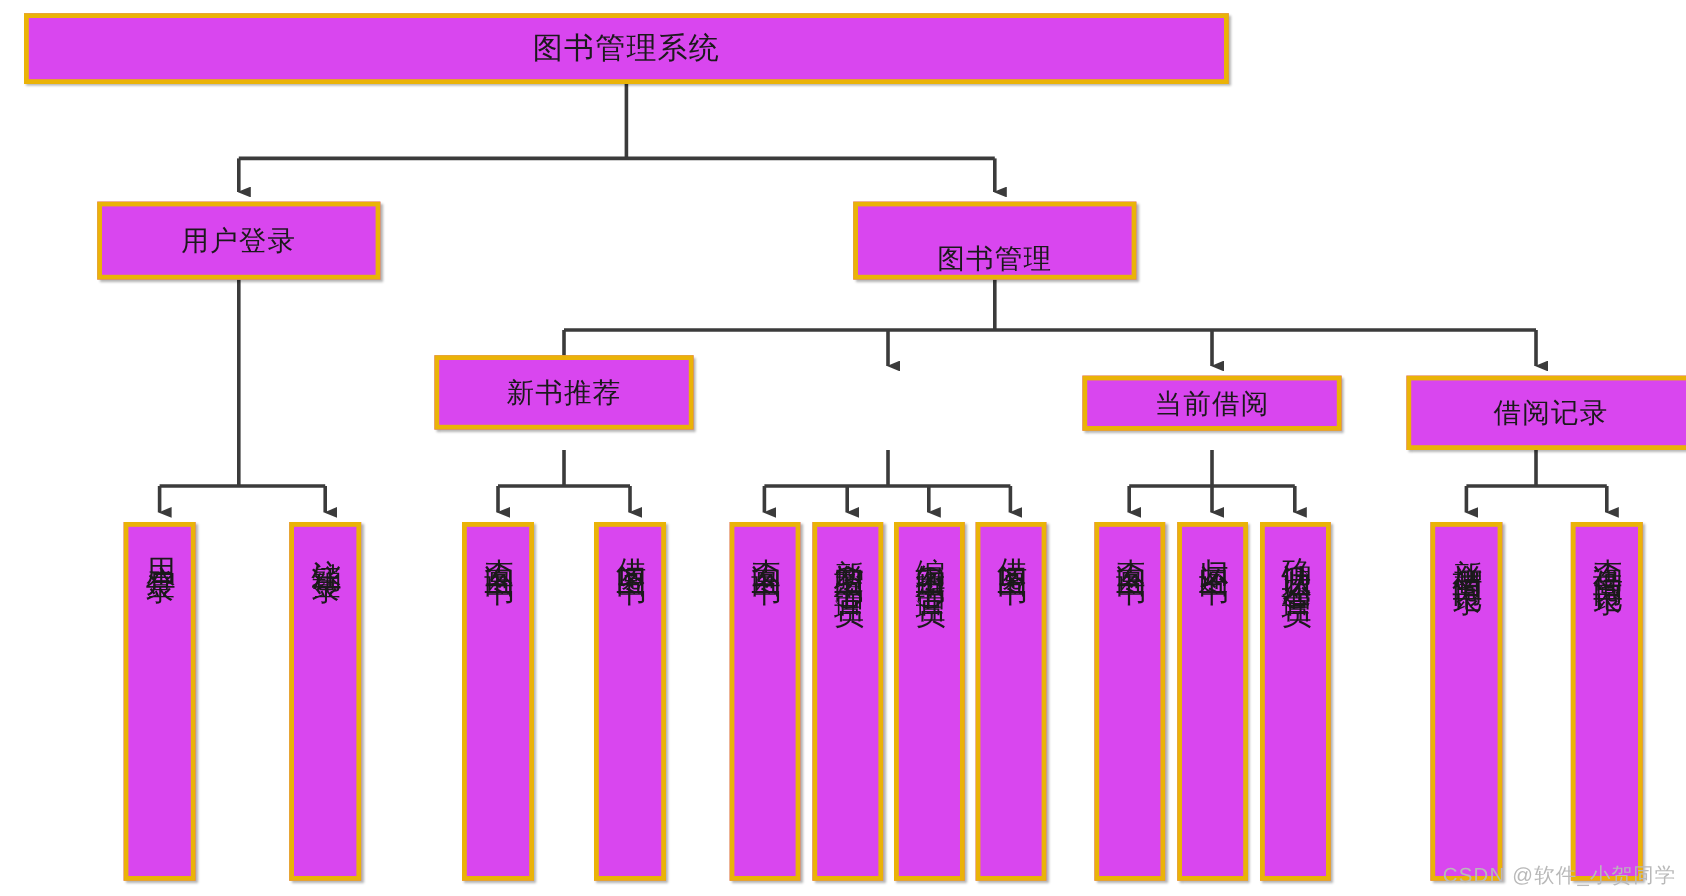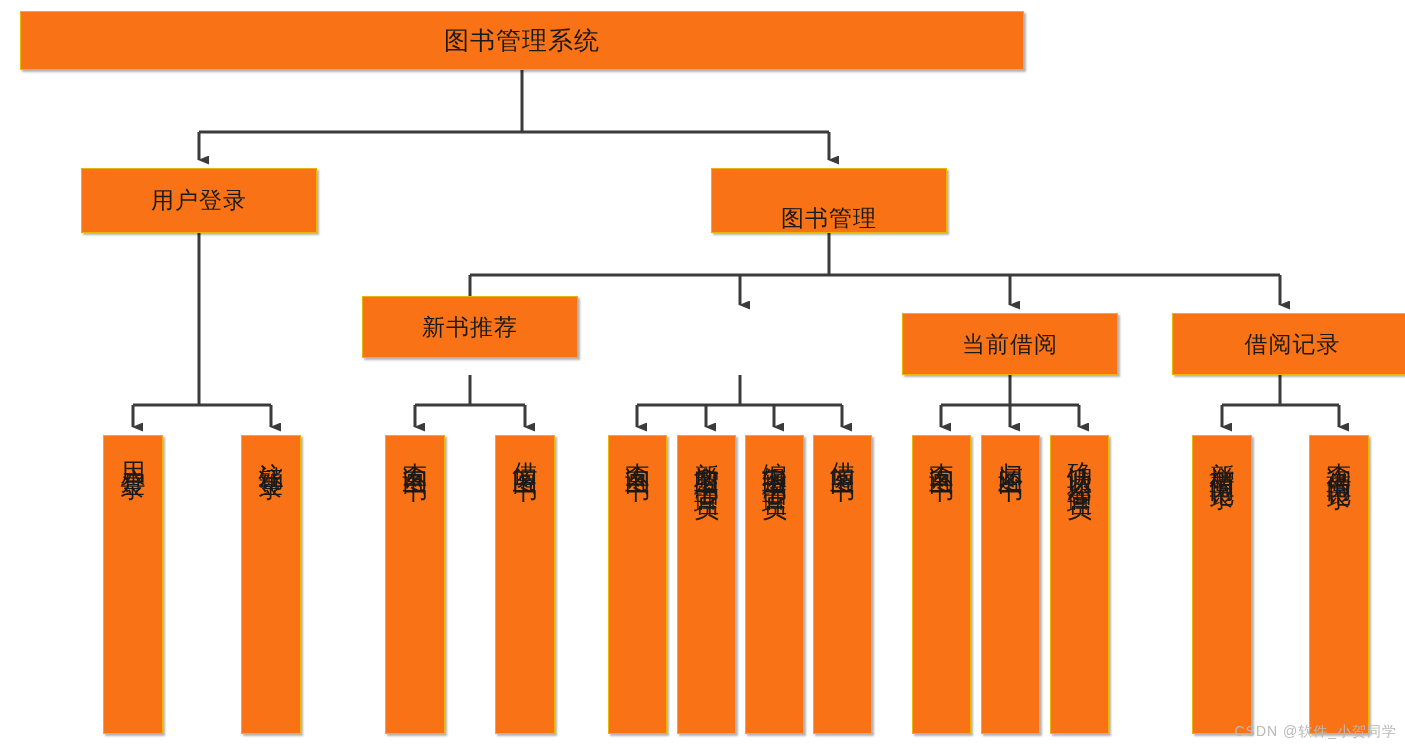--- a/index.html
+++ b/index.html
@@ -15,22 +15,22 @@
     width:1405px;height:747px;
   }
   svg.edges{
     position:absolute;left:0;top:0;
     width:1405px;height:747px;
     pointer-events:none;
   }
   .node{
     position:absolute;
     box-sizing:border-box;
-    background:#f97316;
-    border:1px solid #eab308;
+    background:#d946ef;
+    border:4px solid #eab308;
     box-shadow:2px 2px 2px rgba(0,0,0,0.30);
     display:flex;
     align-items:center;
     justify-content:center;
     color:#1a1a1a;
     z-index:2;
   }
   .node-label{
     color:#1a1a1a;
     line-height:1.22;
@@ -50,21 +50,21 @@
     line-height:1;
     margin-top:6px;
   }
   .leaf{
     align-items:flex-start;
     justify-content:center;
   }
   .watermark{
     position:absolute;
     right:8px;bottom:6px;
-    font-size:14px;
+    font-size:17px;
     color:#b9b9b9;
     letter-spacing:1px;
     white-space:nowrap;
     z-index:5;
   }
 </style>
 </head>
 <body>
 
 <div id="diagram">
@@ -126,21 +126,21 @@
   <div class="node lvl2" style="left:81px;top:168px;width:236px;height:65px;">
     <span class="node-label">用户登录</span>
   </div>
   <div class="node lvl2" style="left:711px;top:168px;width:236px;height:65px;align-items:flex-end;">
     <span class="node-label">图书管理</span>
   </div>
 
   <div class="node lvl3" style="left:362px;top:296px;width:216px;height:62px;align-items:center;">
     <span class="node-label">新书推荐</span>
   </div>
-  <div class="node lvl3" style="left:902px;top:313px;width:216px;height:62px;">
+  <div class="node lvl3" style="left:902px;top:313px;width:216px;height:46px;">
     <span class="node-label">当前借阅</span>
   </div>
   <div class="node lvl3" style="left:1172px;top:313px;width:241px;height:62px;">
     <span class="node-label">借阅记录</span>
   </div>
 
   <div class="node leaf" style="left:103px;top:435px;width:60px;height:299px;">
     <span class="node-label">用户登录</span>
   </div>
   <div class="node leaf" style="left:241px;top:435px;width:60px;height:299px;">

